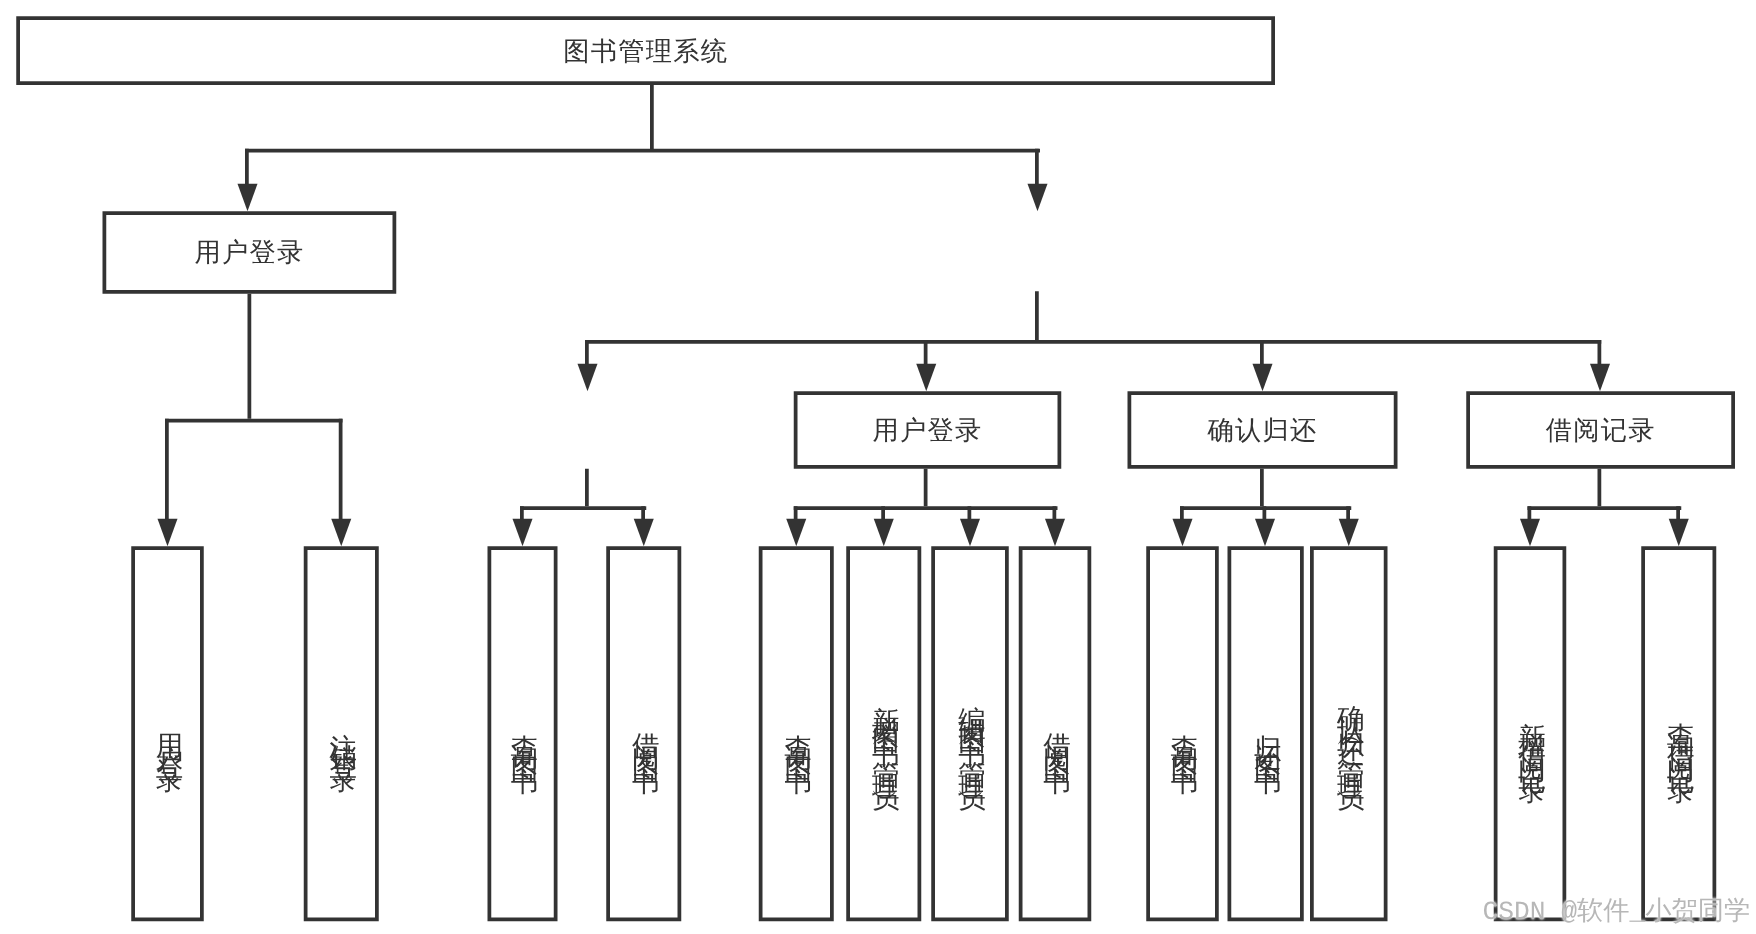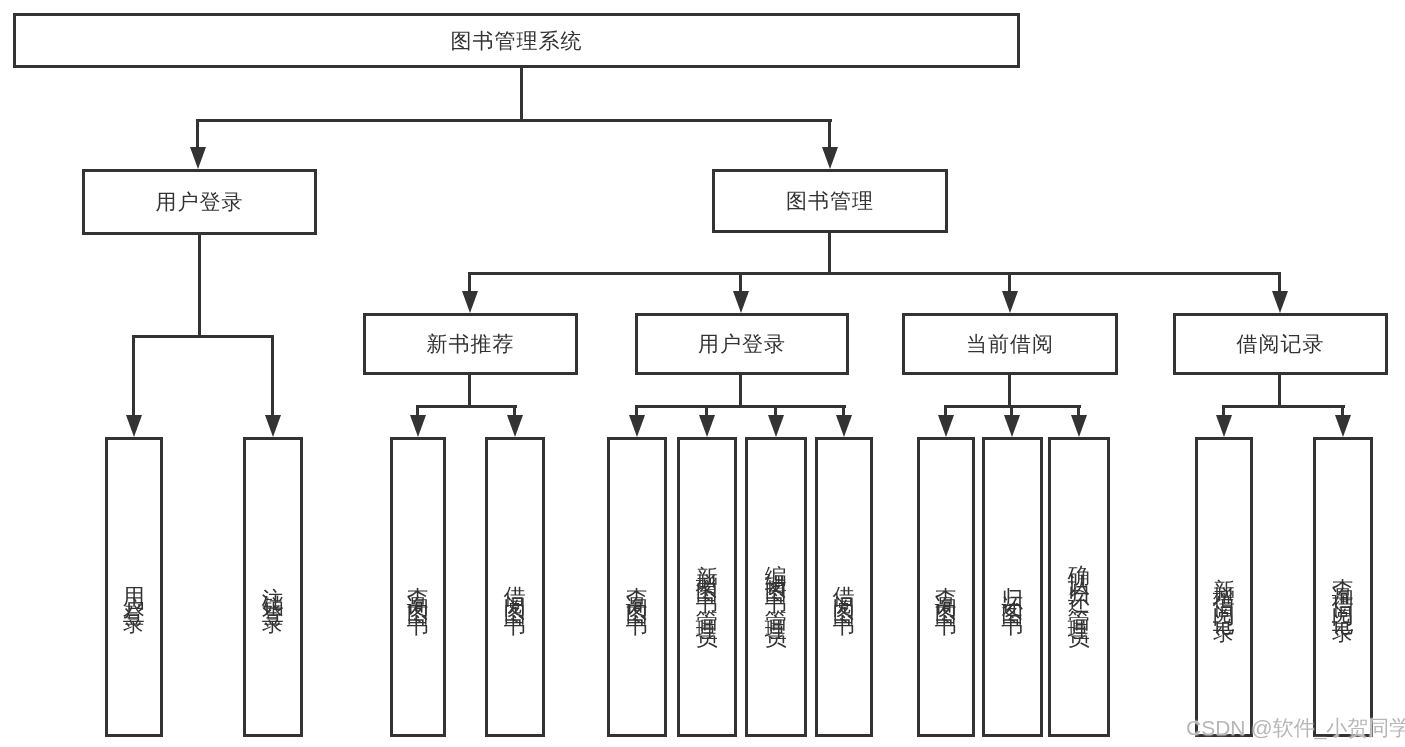--- a/index.html
+++ b/index.html
@@ -1,21 +1,21 @@
 <!DOCTYPE html>
 <html><head>
 <meta charset="utf-8">
 <style>
   html, body { margin: 0; padding: 0; background: #ffffff; }
   .canvas {
     position: relative;
     width: 1405px;
     height: 747px;
     background: #ffffff;
-    font-family: Liberation Sans, sans-serif;
+    font-family: Liberation Mono, monospace;
     color: #333333;
     overflow: hidden;
   }
   .box {
     position: absolute;
     box-sizing: border-box;
     border: 3px solid #333333;
     background: #ffffff;
     display: flex;
     align-items: center;
@@ -74,50 +74,44 @@
   <div class="vl" style="left:520px; top:68px; height:53px;"></div>
   <div class="hl" style="left:196px; top:119px; width:636px;"></div>
   <div class="vl" style="left:196px; top:119px; height:30px;"></div>
   <div class="ah" style="left:190px; top:147px;"></div>
   <div class="vl" style="left:828px; top:119px; height:30px;"></div>
   <div class="ah" style="left:822px; top:147px;"></div>
 
   <div class="box" style="left:82px; top:169px; width:235px; height:66px;">
     <span>用户登录</span>
   </div>
-  <div class="box" style="left:712px; top:169px; width:236px; height:64px;">
-    <span>图书管理</span>
-  </div>
 
   <div class="vl" style="left:198px; top:235px; height:100px;"></div>
   <div class="hl" style="left:132px; top:335px; width:142px;"></div>
   <div class="vl" style="left:132px; top:335px; height:82px;"></div>
   <div class="ah" style="left:126px; top:415px;"></div>
   <div class="vl" style="left:271px; top:335px; height:82px;"></div>
   <div class="ah" style="left:265px; top:415px;"></div>
 
   <div class="vl" style="left:828px; top:233px; height:39px;"></div>
   <div class="hl" style="left:468px; top:272px; width:813px;"></div>
   <div class="vl" style="left:468px; top:272px; height:20px;"></div>
   <div class="ah" style="left:462px; top:291px;"></div>
   <div class="vl" style="left:739px; top:272px; height:20px;"></div>
   <div class="ah" style="left:733px; top:291px;"></div>
   <div class="vl" style="left:1008px; top:272px; height:20px;"></div>
   <div class="ah" style="left:1002px; top:291px;"></div>
   <div class="vl" style="left:1278px; top:272px; height:20px;"></div>
   <div class="ah" style="left:1272px; top:291px;"></div>
 
-  <div class="box" style="left:363px; top:313px; width:215px; height:62px;">
-    <span>新书推荐</span>
-  </div>
   <div class="box" style="left:635px; top:313px; width:214px; height:62px;">
     <span>用户登录</span>
   </div>
   <div class="box" style="left:902px; top:313px; width:216px; height:62px;">
-    <span>当前借阅</span>
+    <span>确认归还</span>
   </div>
   <div class="box" style="left:1173px; top:313px; width:215px; height:62px;">
     <span>借阅记录</span>
   </div>
 
   <div class="vl" style="left:468px; top:375px; height:30px;"></div>
   <div class="vl" style="left:739px; top:375px; height:30px;"></div>
   <div class="vl" style="left:1008px; top:375px; height:30px;"></div>
   <div class="vl" style="left:1278px; top:375px; height:30px;"></div>
 

